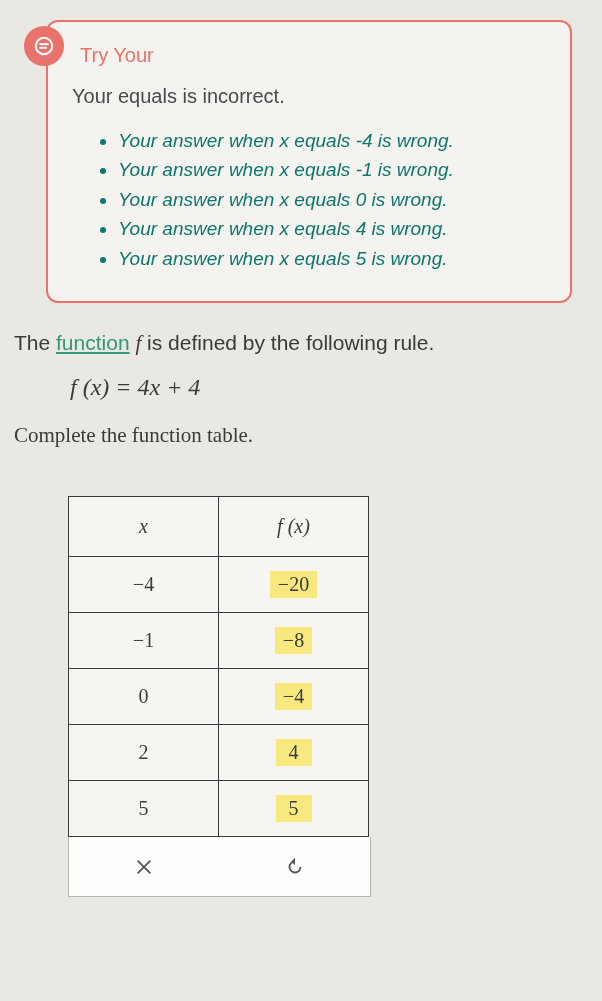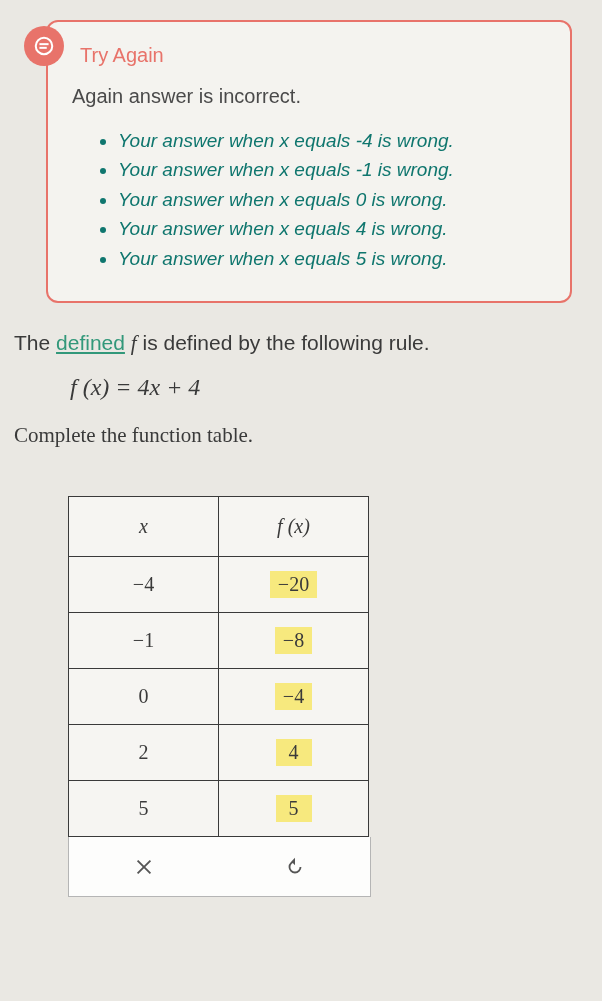--- a/index.html
+++ b/index.html
@@ -135,33 +135,33 @@
 <body>
 
 <div class="feedback-box">
   <div class="badge">
     <svg viewBox="0 0 24 24" fill="none" stroke="#fff" stroke-width="2.2">
       <circle cx="12" cy="12" r="9"></circle>
       <line x1="7" y1="10" x2="17" y2="10"></line>
       <line x1="7" y1="14" x2="15" y2="14"></line>
     </svg>
   </div>
-  <div class="try-again">Try Again</div>
-  <div class="incorrect-msg">Again answer is incorrect.</div>
+  <div class="try-again">Try Your</div>
+  <div class="incorrect-msg">Your equals is incorrect.</div>
   <ul class="bullets">
     <li>Your answer when x equals -4 is wrong.</li>
     <li>Your answer when x equals -1 is wrong.</li>
     <li>Your answer when x equals 0 is wrong.</li>
     <li>Your answer when x equals 4 is wrong.</li>
     <li>Your answer when x equals 5 is wrong.</li>
   </ul>
 </div>
 
 <div class="question-text">
-  <span>The </span><span class="fn-link">defined</span><span> </span><span class="fstyle">f</span><span> is defined by the following rule.</span>
+  <span>The </span><span class="fn-link">function</span><span> </span><span class="fstyle">f</span><span> is defined by the following rule.</span>
 </div>
 
 <div class="formula">f (x) = 4x + 4</div>
 
 <div class="complete-text">Complete the function table.</div>
 
 <table class="ftable">
   <tbody>
       <tr>
     <th>x</th>

